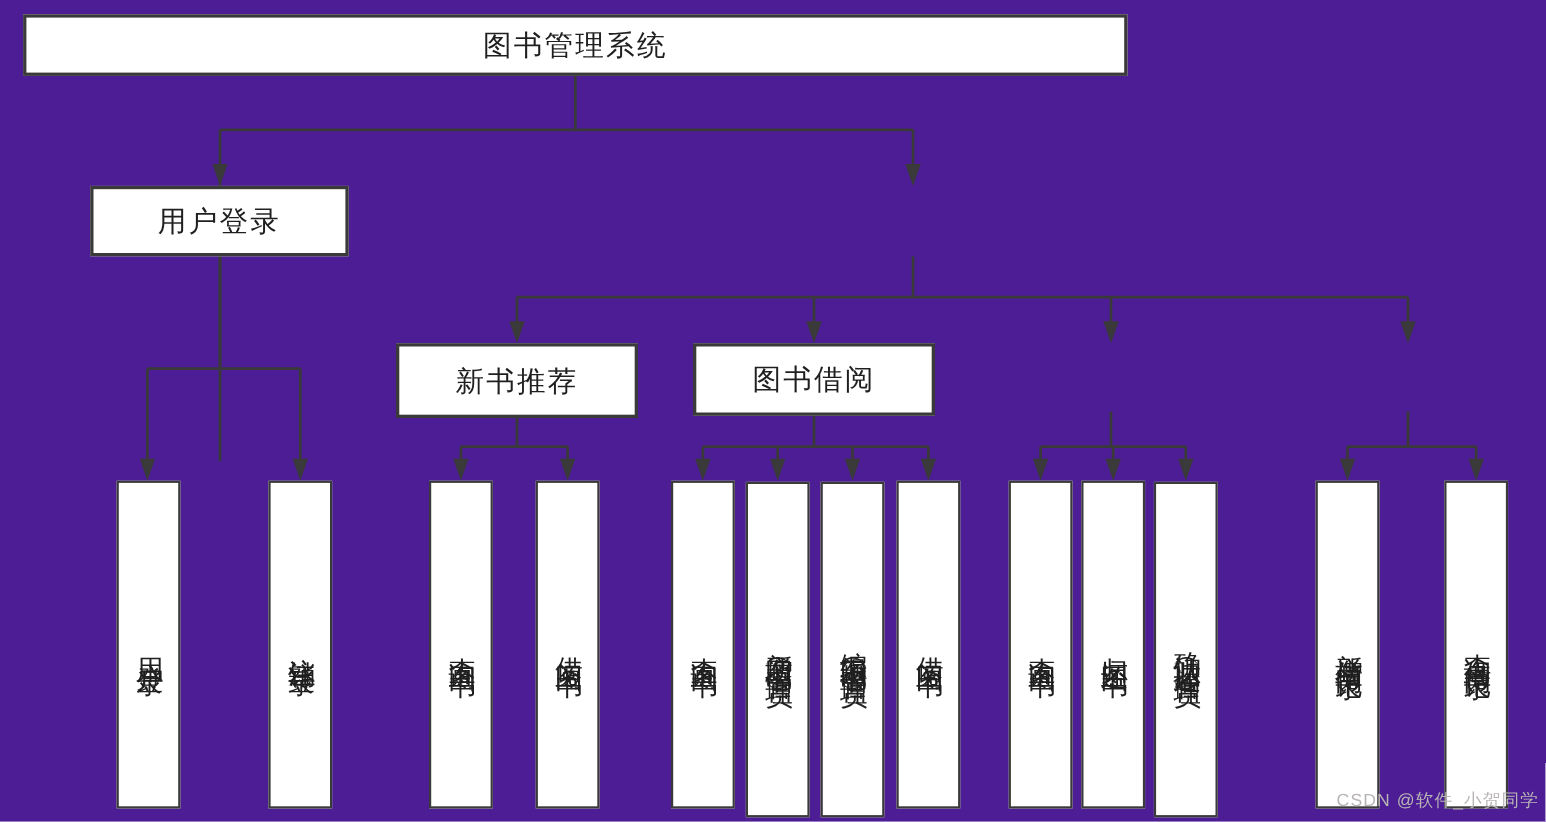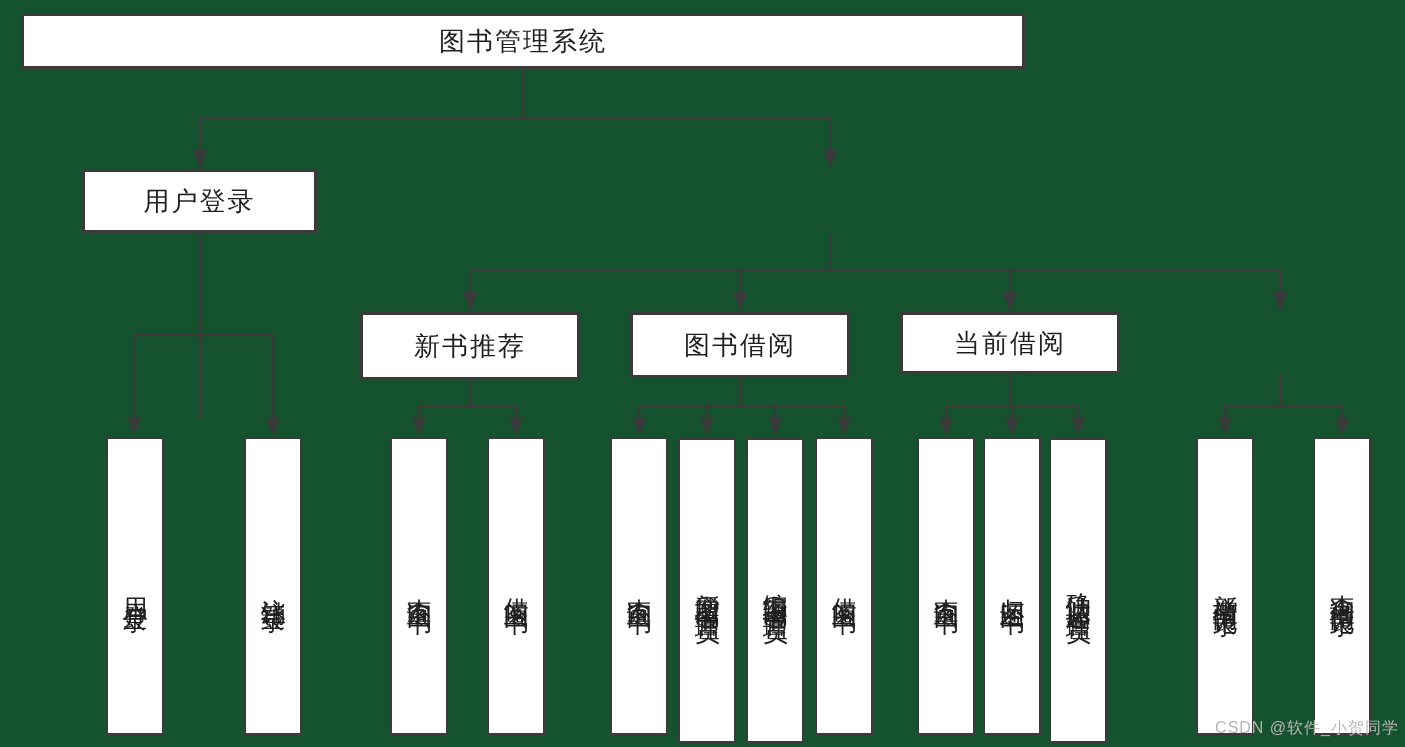--- a/index.html
+++ b/index.html
@@ -1,20 +1,20 @@
 <!DOCTYPE html>
 <html><head>
 <meta charset="utf-8">
 <style>
   html, body { margin: 0; padding: 0; background: #ffffff; }
   .canvas {
     position: relative;
     width: 1405px;
     height: 747px;
-    background: #14532d;
+    background: #4c1d95;
     font-family: "Liberation Sans", "DejaVu Sans", sans-serif;
     overflow: hidden;
   }
   svg.connectors {
     position: absolute;
     left: 0; top: 0;
     width: 1405px; height: 747px;
     pointer-events: none;
   }
   svg.connectors path {
@@ -107,23 +107,20 @@
   <div class="node" style="left:82px; top:169px; width:235px; height:64px;">
     <span class="h-label">用户登录</span>
   </div>
 
   <div class="node" style="left:360px; top:312px; width:220px; height:68px;">
     <span class="h-label">新书推荐</span>
   </div>
   <div class="node" style="left:630px; top:312px; width:220px; height:66px;">
     <span class="h-label">图书借阅</span>
   </div>
-  <div class="node" style="left:900px; top:312px; width:220px; height:62px;">
-    <span class="h-label">当前借阅</span>
-  </div>
 
   <div class="node leaf" style="left:106px; top:437px; width:58px; height:298px;">
     <span class="v-label">用户登录</span>
   </div>
   <div class="node leaf" style="left:244px; top:437px; width:58px; height:298px;">
     <span class="v-label">注销登录</span>
   </div>
 
   <div class="node leaf" style="left:390px; top:437px; width:58px; height:298px;">
     <span class="v-label">查询图书</span>

